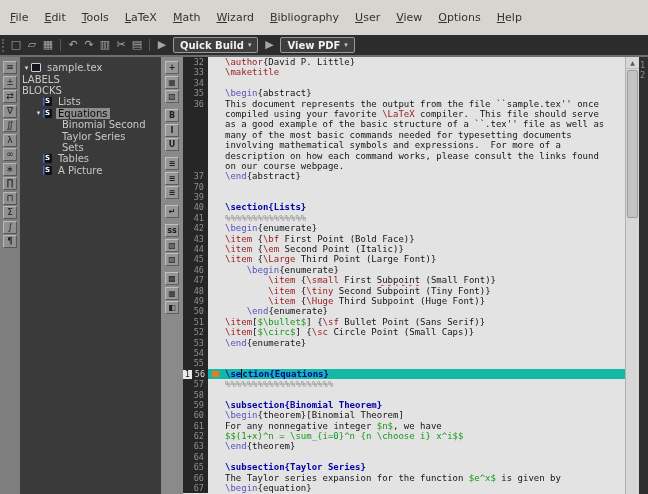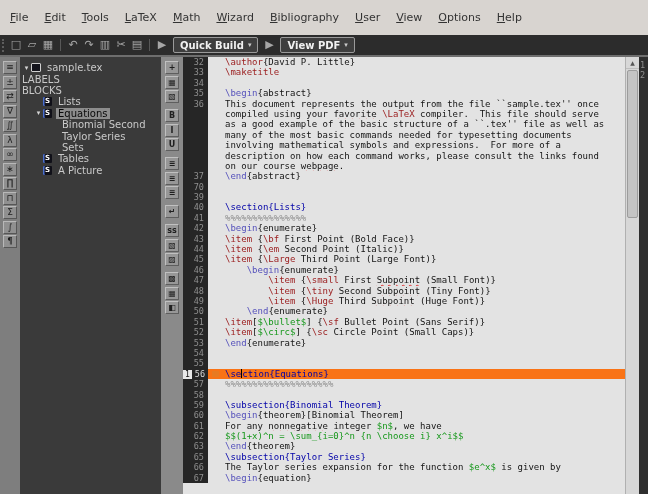--- a/index.html
+++ b/index.html
@@ -66,30 +66,30 @@
            border-right:1px solid #5e5e5e; border-bottom:1px solid #5e5e5e;
            color:#202020; font-size:8px; font-weight:bold; line-height:11px; text-align:center; }
   .eicon.gap { margin-top:6px; }
 
   .editor { flex:1; background:#e3e3e3; font-family:"DejaVu Sans Mono", monospace; overflow:hidden; }
   .ed-row { height:10.405px; display:flex; }
   .ed-num { width:25px; background:#262626; color:#8f8f8f; font-size:8.5px; line-height:10.4px;
             text-align:right; padding-right:4px; flex:none; white-space:nowrap; }
   .ed-code { flex:1; padding-left:17px; white-space:pre; font-size:9px; line-height:10.4px;
              color:#141414; position:relative; overflow:hidden; }
-  .ed-row.current .ed-code { background:#f97316; }
+  .ed-row.current .ed-code { background:#14b8a6; }
   .ed-row.current .ed-num { color:#d8d8d8; }
   .num-badge { display:inline-block; background:#e9e9e9; color:#111; font-size:8px; line-height:9px;
              padding:0 2px; margin-right:3px; float:left; margin-top:1px; }
   .line-marker { position:absolute; left:4px; top:2px; width:6.5px; height:6.5px; background:var(--marker); }
 
   .seg-txt { color:#141414; }
   .seg-cmd { color:var(--cmd); }
   .seg-env { color:var(--env); }
-  .seg-sec { color:var(--sec); font-weight:normal; }
+  .seg-sec { color:var(--sec); font-weight:bold; }
   .seg-cmt { color:var(--cmt); }
   .seg-math { color:var(--math); }
   .seg-mis { color:#141414; text-decoration:underline wavy var(--mis); text-decoration-thickness:1px; text-underline-offset:1px; }
   .seg-cursor { display:inline-block; width:1px; height:9px; background:#000; vertical-align:-1px; }
 
   .scrollbar { width:14px; background:#d7d7d7; border-left:1px solid #b0b0b0; position:relative; }
   .sb-arrow { height:12px; text-align:center; font-size:6px; color:#555; line-height:12px;
               border-bottom:1px solid #bdbdbd; }
   .sb-thumb { position:absolute; left:1px; right:1px; top:13px; height:148px; background:#c4c4c4;
               border:1px solid #9c9c9c; border-radius:2px; }
@@ -389,20 +389,24 @@
       </div>
       <div class="ed-row">
         <div class="ed-num">62</div>
         <div class="ed-code"><span class="seg-math">$$(1+x)^n = \sum_{i=0}^n {n \choose i} x^i$$</span></div>
       </div>
       <div class="ed-row">
         <div class="ed-num">63</div>
         <div class="ed-code"><span class="seg-env">\end</span><span class="seg-txt">{theorem}</span></div>
       </div>
       <div class="ed-row">
+        <div class="ed-num">64</div>
+        <div class="ed-code"></div>
+      </div>
+      <div class="ed-row">
         <div class="ed-num">65</div>
         <div class="ed-code"><span class="seg-sec">\subsection{Taylor Series}</span></div>
       </div>
       <div class="ed-row">
         <div class="ed-num">66</div>
         <div class="ed-code"><span class="seg-txt">The Taylor series expansion for the function </span><span class="seg-math">$e^x$</span><span class="seg-txt"> is given by</span></div>
       </div>
       <div class="ed-row">
         <div class="ed-num">67</div>
         <div class="ed-code"><span class="seg-env">\begin</span><span class="seg-txt">{equation}</span></div>

